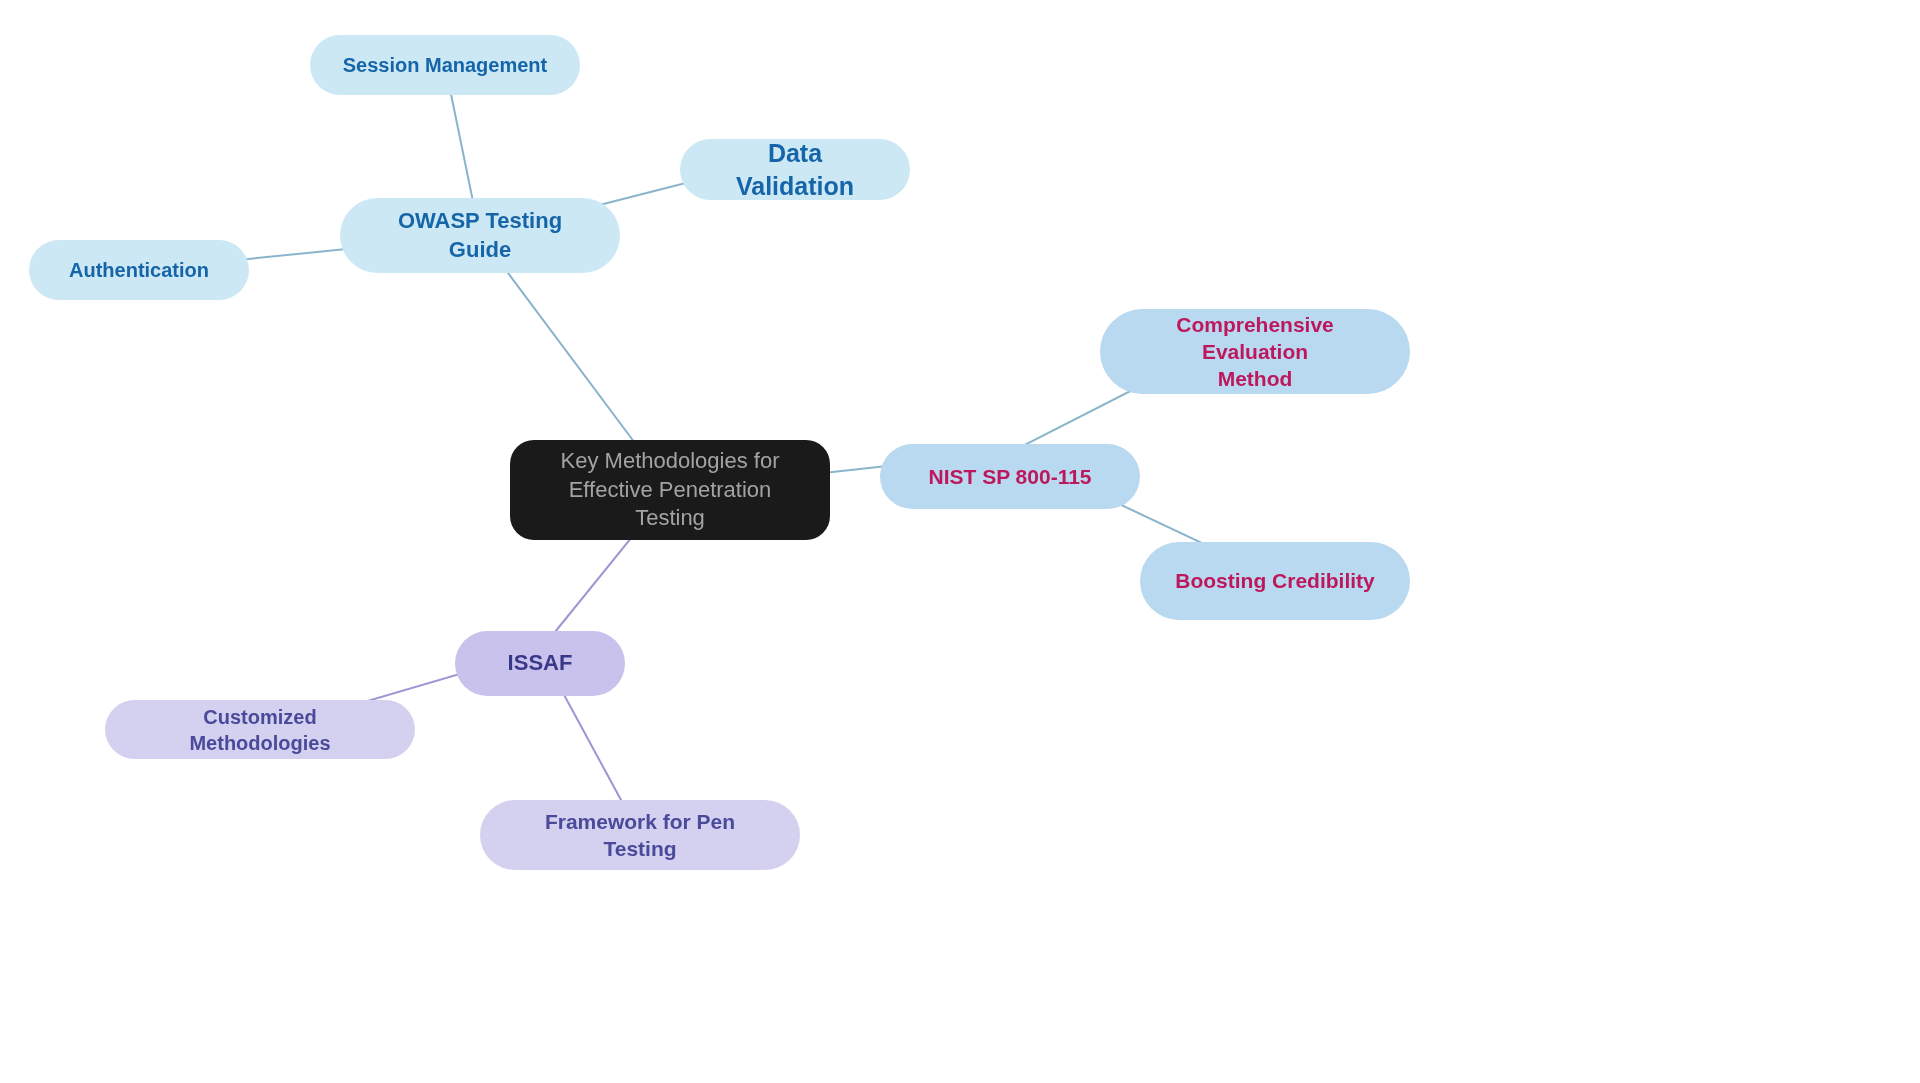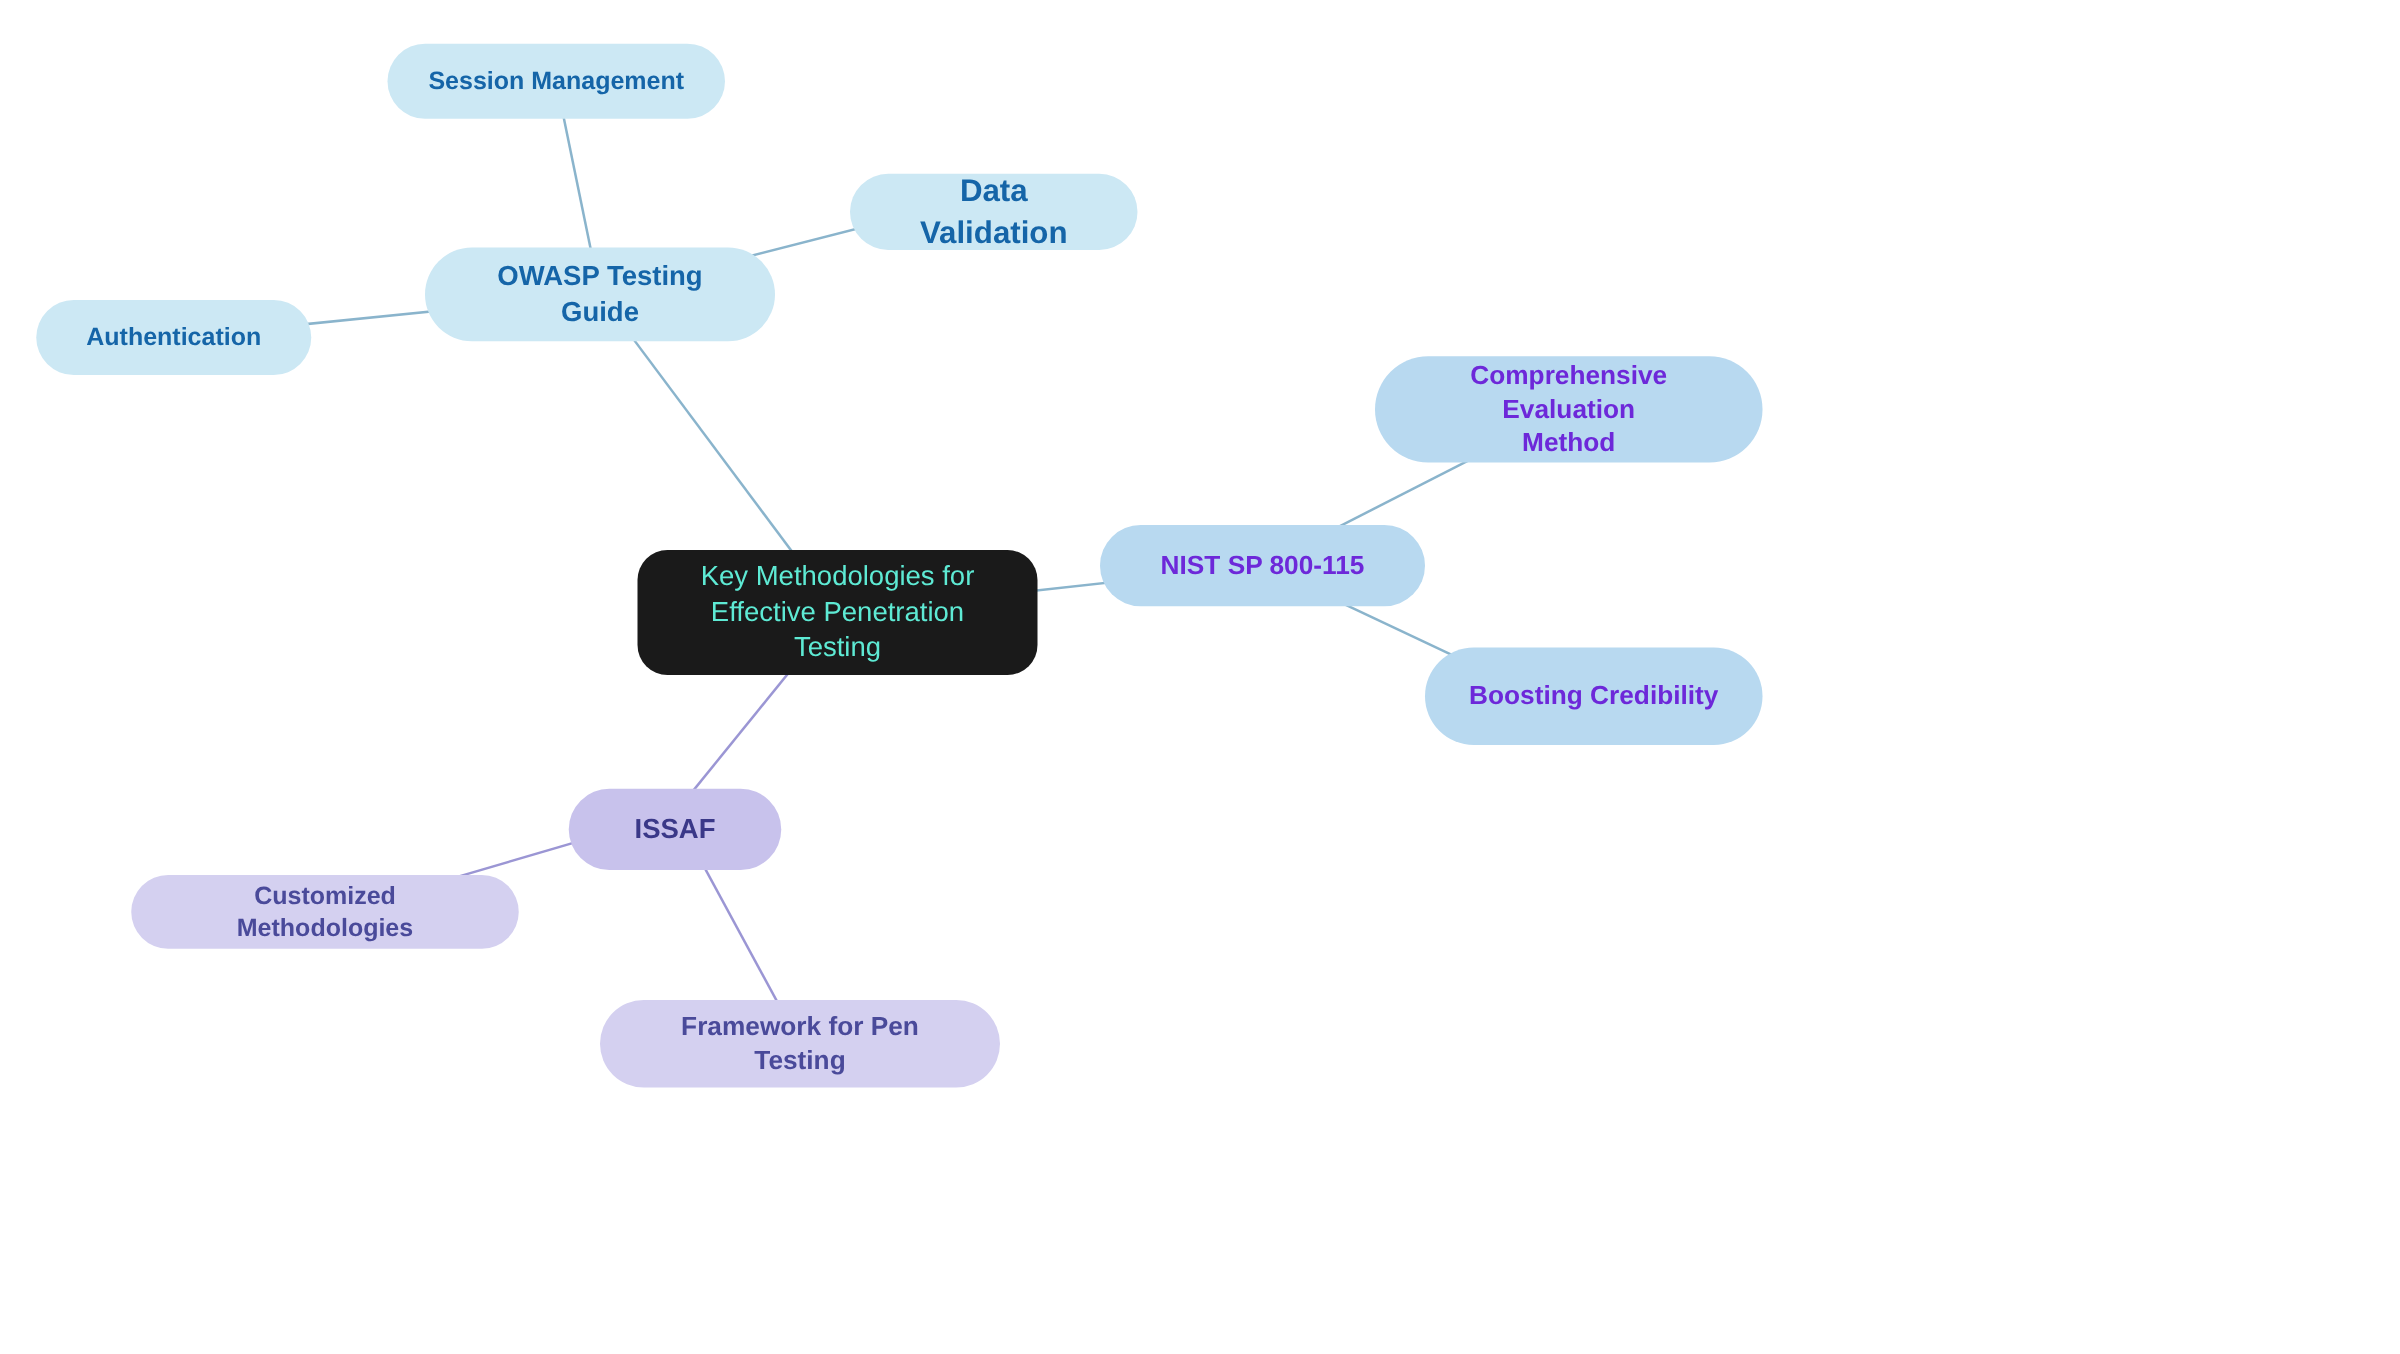--- a/index.html
+++ b/index.html
@@ -26,37 +26,38 @@
       text-align: center;
       border-radius: 50px;
       padding: 14px 28px;
       font-size: 22px;
       line-height: 1.3;
       cursor: default;
       font-weight: bold;
     }
     .node-center {
       background: #1a1a1a;
-      color: #5eead4;
+      color: #a3a3a3;
       font-size: 22px;
       font-weight: 500;
       border-radius: 24px;
       width: 320px;
       height: 100px;
       padding: 16px 40px;
     }
     .node-blue-light {
       background: #cce8f4;
       color: #1565a8;
       border-radius: 50px;
     }
     .node-blue-medium {
       background: #b8d9f0;
-      color: #6d28d9;
+      color: #be185d;
       border-radius: 50px;
+      margin-top: 24px;
     }
     .node-purple-light {
       background: #d4d0f0;
       color: #4a4a9a;
       border-radius: 50px;
     }
     .node-purple-medium {
       background: #c8c2ec;
       color: #3a3888;
       border-radius: 50px;

